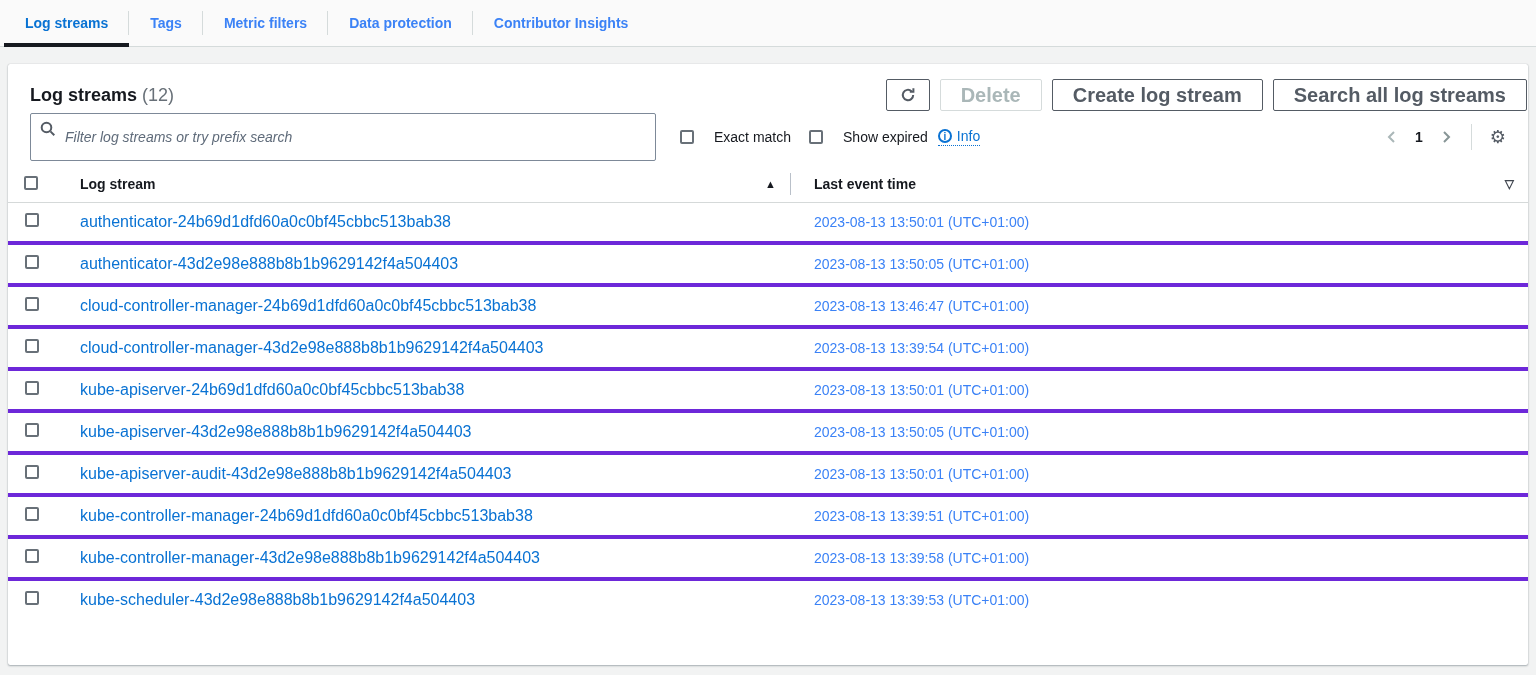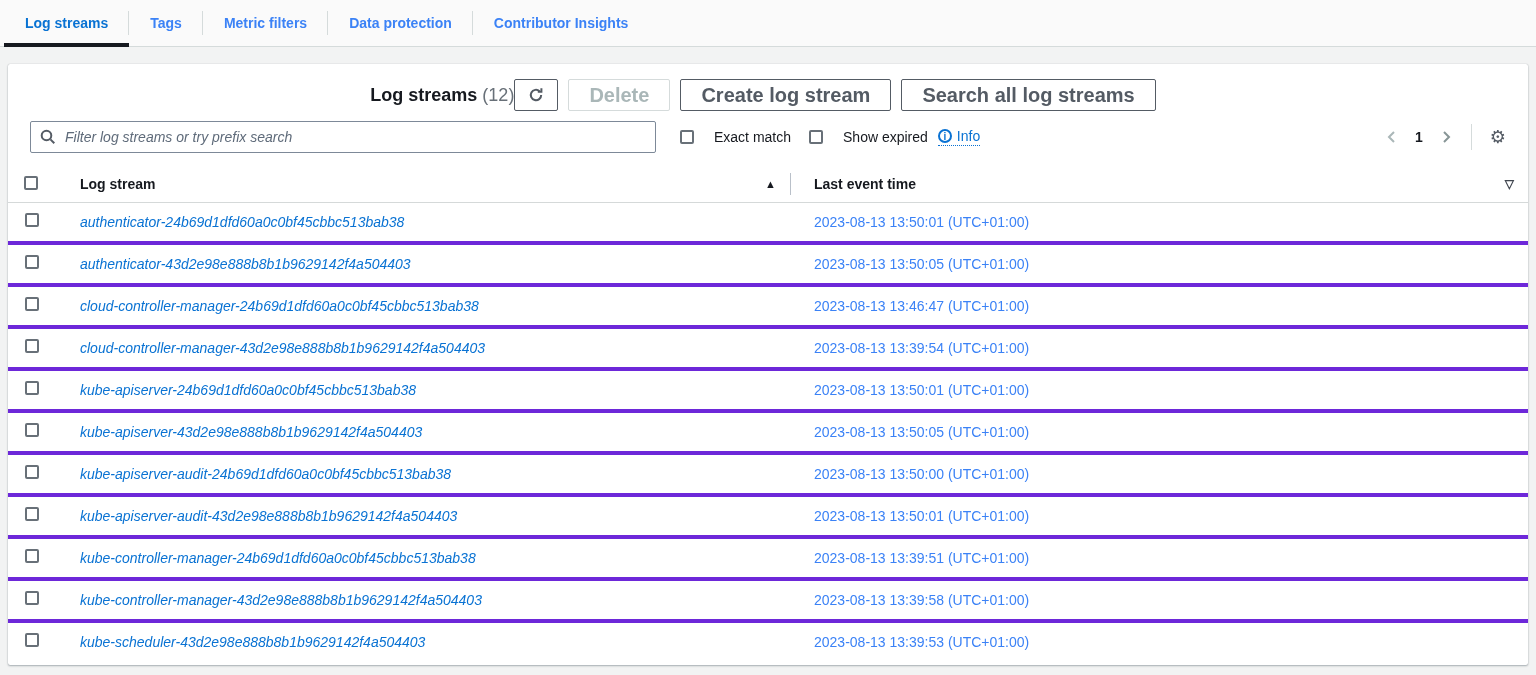--- a/index.html
+++ b/index.html
@@ -35,22 +35,22 @@
 
   
   .card {
     margin:17px 8px 0 8px; height:601px;
     background:#fff; border-radius:2px;
     box-shadow:0 1px 2px rgba(0,28,36,.3), 0 0 1px rgba(0,28,36,.3);
     overflow:hidden;
   }
 
   .card-header {
-    display:flex; align-items:center; justify-content:center;
-    padding:15px 32px 9px 22px; height:56px;
+    display:flex; align-items:center; justify-content:space-between;
+    padding:15px 1px 9px 22px; height:56px;
   }
   .panel-title { font-size:18px; font-weight:700; margin:0; }
   .panel-count { font-weight:400; color:#687078; font-size:18px; }
 
   .header-actions { display:flex; gap:10px; }
   .btn {
     height:32px; border:1px solid #545b64; border-radius:2px;
     background:#fff; color:#545b64; font-weight:700; font-size:20px;
     font-family:"Liberation Sans",sans-serif;
     padding:0 20px; display:inline-flex; align-items:center; justify-content:center;
@@ -60,21 +60,21 @@
   .btn.disabled { border-color:#d5dbdb; color:#aab7b8; cursor:default; }
 
   
   .toolbar {
     display:flex; align-items:center;
     padding:2px 16px 14px 22px; height:46px;
   }
   .search-wrap { position:relative; width:626px; }
   .search-wrap svg { position:absolute; left:10px; top:8px; }
   .search-input {
-    width:100%; height:32px; border:1px solid #7d8998; border-radius:2px;
+    width:100%; height:48px; border:1px solid #7d8998; border-radius:2px;
     padding:0 8px 0 34px; font-size:14px; font-style:italic; color:#16191f;
     font-family:"Liberation Sans",sans-serif; background:#fff; outline:none;
   }
   .search-input::placeholder { color:#5f6b7a; font-style:italic; }
 
   .cb-group { display:flex; align-items:center; gap:20px; margin-left:24px; cursor:pointer; }
   .checkbox {
     width:14px; height:14px; border:2px solid #687078; border-radius:2px;
     background:#fff; display:inline-block; flex:0 0 auto;
   }
@@ -114,21 +114,21 @@
   thead tr { border-bottom:1px solid #d5d9d9; }
   .sort-asc { font-size:11px; color:#16191f; }
   .sort-indicator { font-size:12px; color:#414750; }
 
   tbody tr { border-top:4px solid #6d28d9; }
   tbody tr:first-child { border-top:none; }
   td { padding:9px 0; line-height:20px; vertical-align:middle; }
   td.cell-check { text-align:center; }
   td.cell-name { padding-left:24px; }
   td.cell-time { padding-left:24px; color:#3b82f6; }
-  .stream-link { color:#0972d3; text-decoration:none; font-size:14px; cursor:pointer;font-style:italic; }
+  .stream-link { color:#0972d3; text-decoration:none; font-size:16px; cursor:pointer; }
 </style>
 </head>
 <body>
 
 <nav class="tabbar">
     <div class="tab active">Log streams</div>
     <div class="tab">Tags</div>
     <div class="tab">Metric filters</div>
     <div class="tab">Data protection</div>
     <div class="tab">Contributor Insights</div>
@@ -250,25 +250,20 @@
           <td class="cell-name"><a class="stream-link">kube-apiserver-24b69d1dfd60a0c0bf45cbbc513bab38</a></td>
           <td class="cell-time">2023-08-13 13:50:01 (UTC+01:00)</td>
         </tr>
         <tr>
           <td class="cell-check"><span class="checkbox"></span></td>
           <td class="cell-name"><a class="stream-link">kube-apiserver-43d2e98e888b8b1b9629142f4a504403</a></td>
           <td class="cell-time">2023-08-13 13:50:05 (UTC+01:00)</td>
         </tr>
         <tr>
           <td class="cell-check"><span class="checkbox"></span></td>
-          <td class="cell-name"><a class="stream-link">kube-apiserver-audit-24b69d1dfd60a0c0bf45cbbc513bab38</a></td>
-          <td class="cell-time">2023-08-13 13:50:00 (UTC+01:00)</td>
-        </tr>
-        <tr>
-          <td class="cell-check"><span class="checkbox"></span></td>
           <td class="cell-name"><a class="stream-link">kube-apiserver-audit-43d2e98e888b8b1b9629142f4a504403</a></td>
           <td class="cell-time">2023-08-13 13:50:01 (UTC+01:00)</td>
         </tr>
         <tr>
           <td class="cell-check"><span class="checkbox"></span></td>
           <td class="cell-name"><a class="stream-link">kube-controller-manager-24b69d1dfd60a0c0bf45cbbc513bab38</a></td>
           <td class="cell-time">2023-08-13 13:39:51 (UTC+01:00)</td>
         </tr>
         <tr>
           <td class="cell-check"><span class="checkbox"></span></td>

